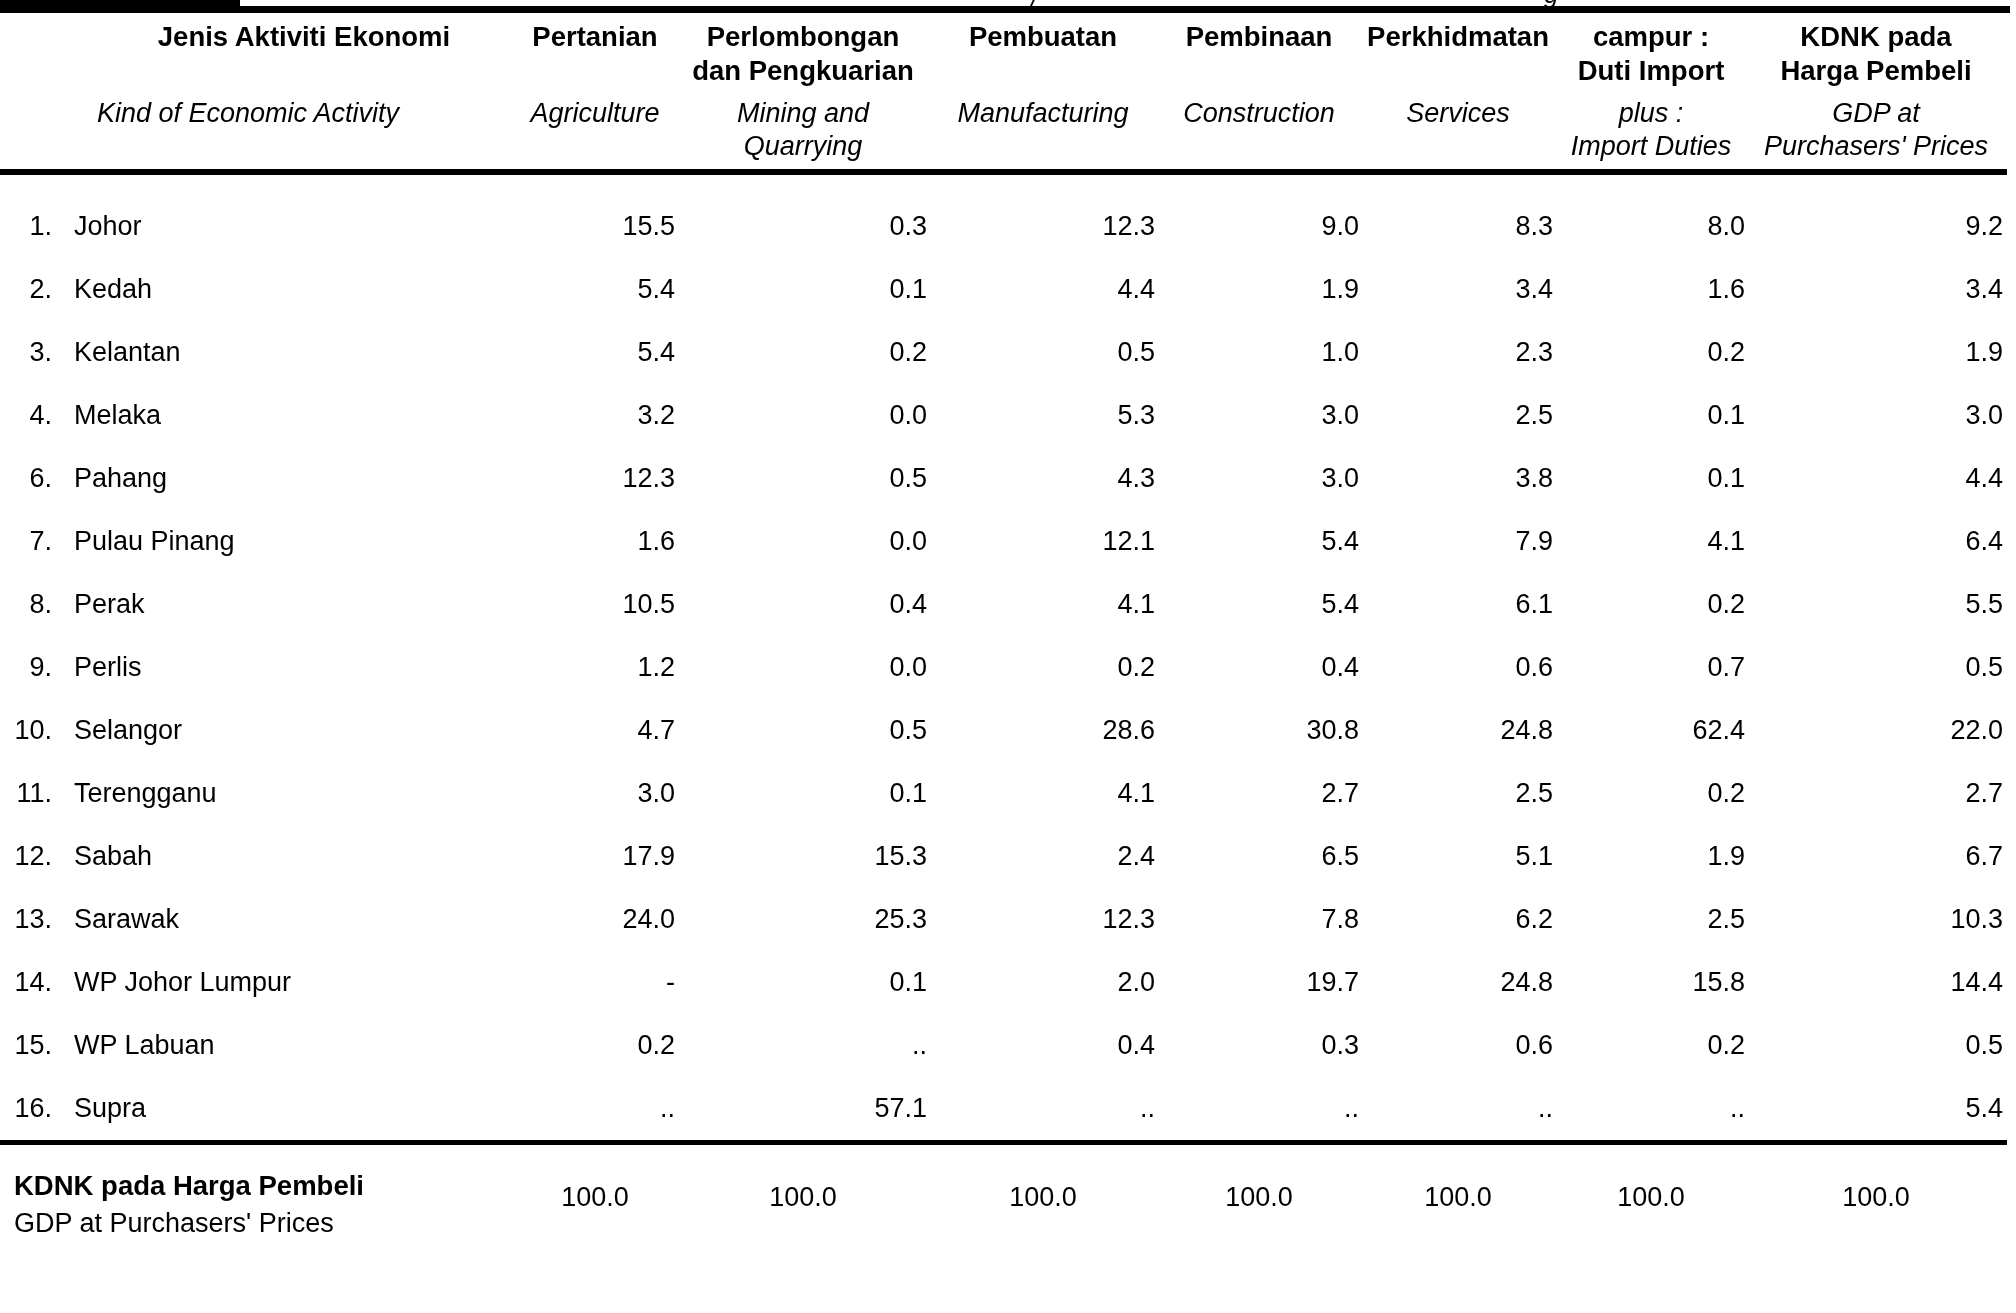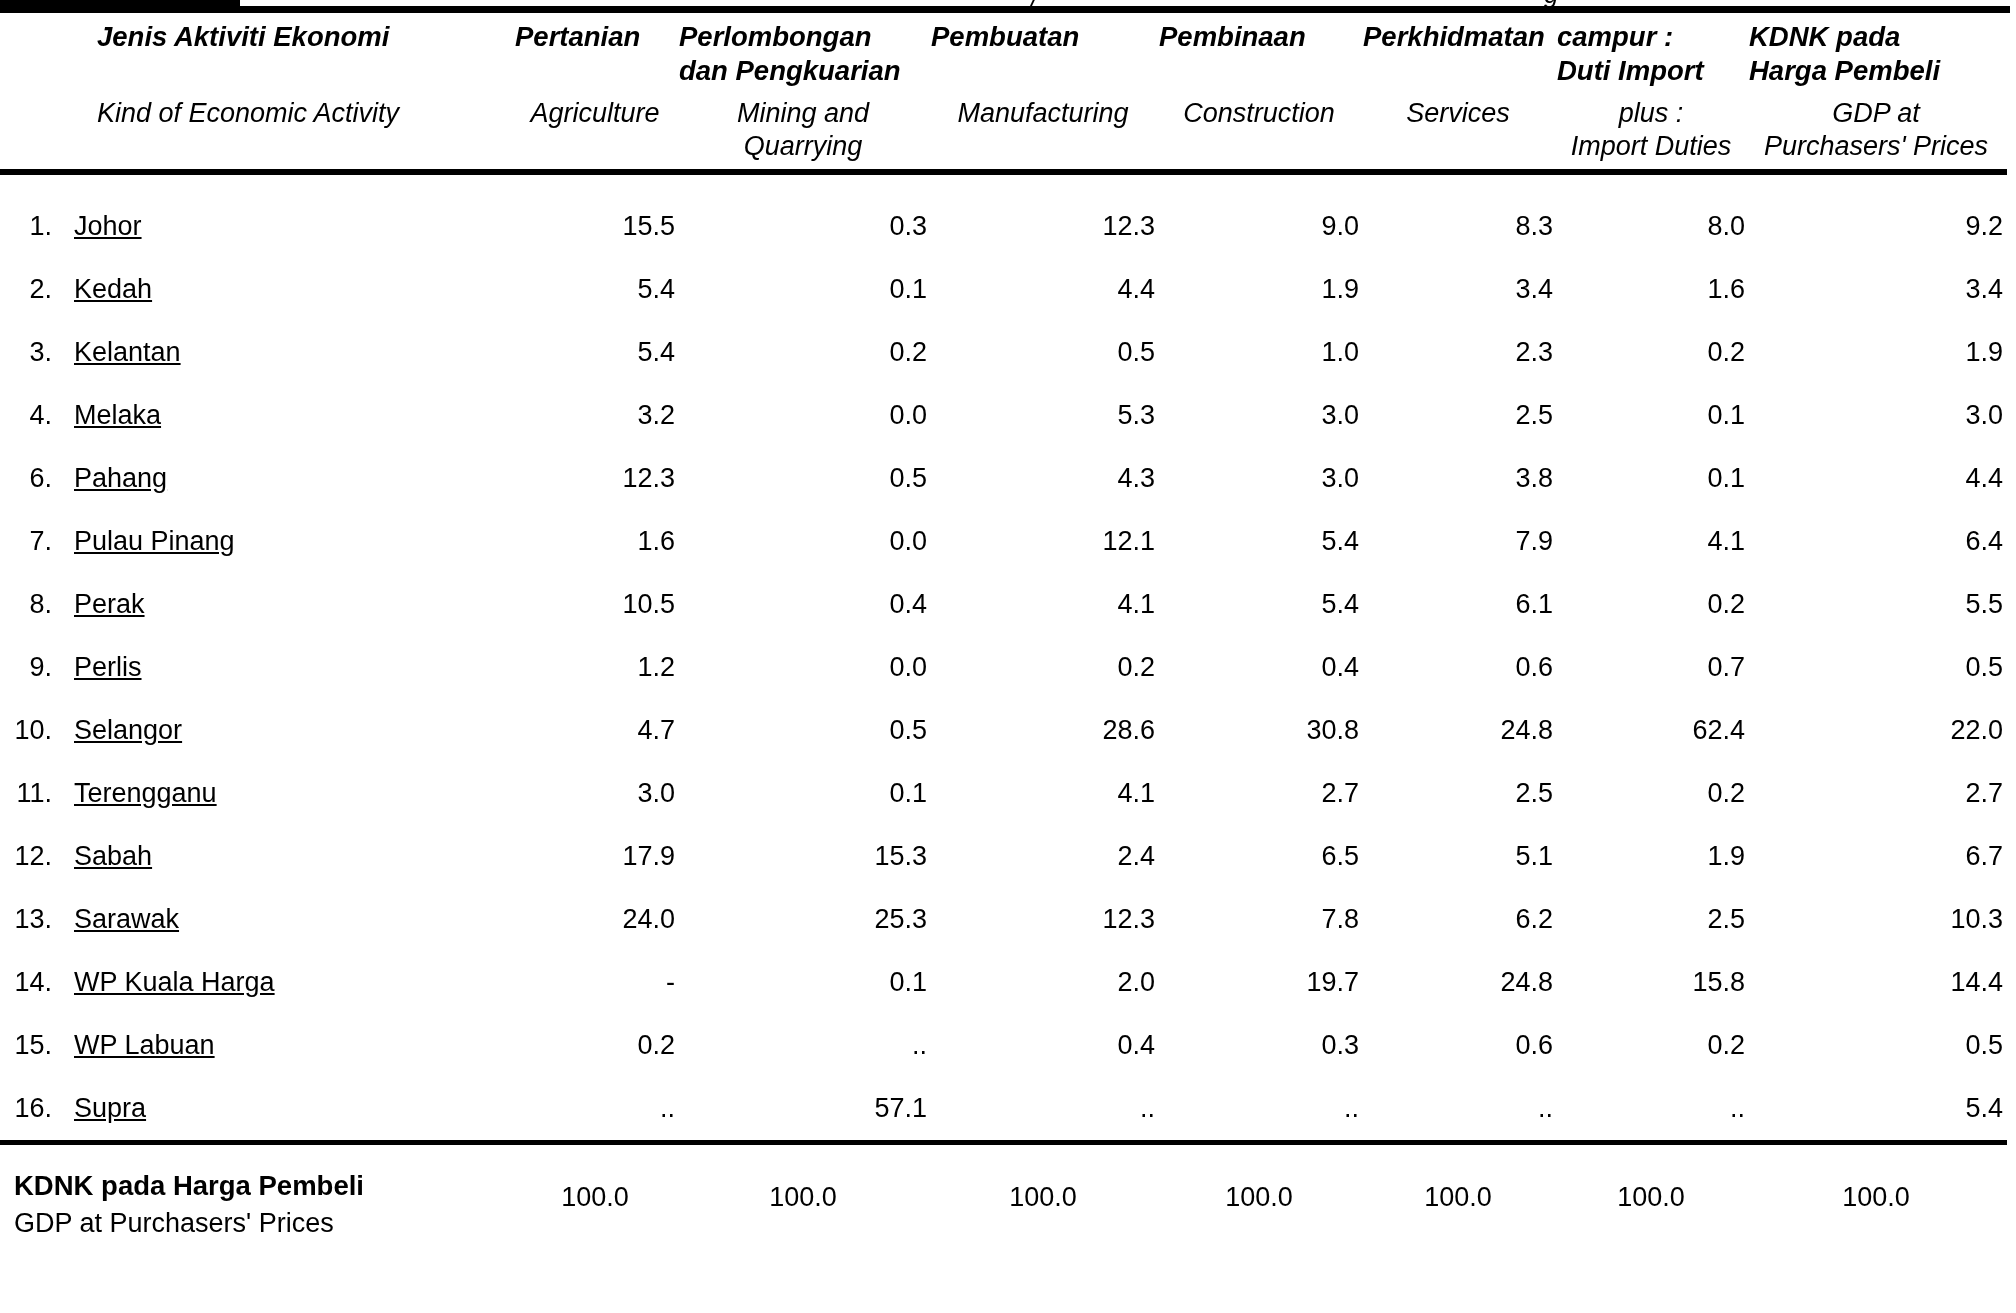--- a/index.html
+++ b/index.html
@@ -51,23 +51,22 @@
   }
   th, td { padding: 0; font-weight: normal; }
 
   thead tr.h-my th {
     vertical-align: top;
     height: 77px;
     padding-top: 7px;
     font-weight: bold;
     font-size: 27.5px;
     line-height: 34px;
-    text-align: left;
+    text-align: center;
     padding-right: 4px;
-    font-style: italic;
   }
   thead tr.h-en th {
     vertical-align: top;
     height: 72px;
     font-style: italic;
     font-size: 27px;
     line-height: 33px;
     padding-right: 4px;
     border-bottom: 6px solid #000;
   }
@@ -79,21 +78,21 @@
   tbody td {
     height: 63px;
     font-size: 27px;
     vertical-align: middle;
   }
   tbody tr:first-child td { padding-top: 20px; }
   tbody td.num-cell {
     text-align: right;
     padding-right: 4px;
   }
-  tbody td.label-cell { text-align: left; text-decoration: underline; }
+  tbody td.label-cell { text-align: left; }
   .rownum {
     display: inline-block;
     width: 52px;
     text-align: right;
   }
   .rowname { margin-left: 22px; }
 
   tfoot td {
     border-top: 5px solid #000;
     height: 105px;
@@ -317,21 +316,21 @@
           <td class="label-cell"><span class="rownum">13.</span><span class="rowname">Sarawak</span></td>
           <td class="num-cell">24.0</td>
           <td class="num-cell">25.3</td>
           <td class="num-cell">12.3</td>
           <td class="num-cell">7.8</td>
           <td class="num-cell">6.2</td>
           <td class="num-cell">2.5</td>
           <td class="num-cell">10.3</td>
         </tr>
         <tr>
-          <td class="label-cell"><span class="rownum">14.</span><span class="rowname">WP Kuala Harga</span></td>
+          <td class="label-cell"><span class="rownum">14.</span><span class="rowname">WP Johor Lumpur</span></td>
           <td class="num-cell">-</td>
           <td class="num-cell">0.1</td>
           <td class="num-cell">2.0</td>
           <td class="num-cell">19.7</td>
           <td class="num-cell">24.8</td>
           <td class="num-cell">15.8</td>
           <td class="num-cell">14.4</td>
         </tr>
         <tr>
           <td class="label-cell"><span class="rownum">15.</span><span class="rowname">WP Labuan</span></td>

